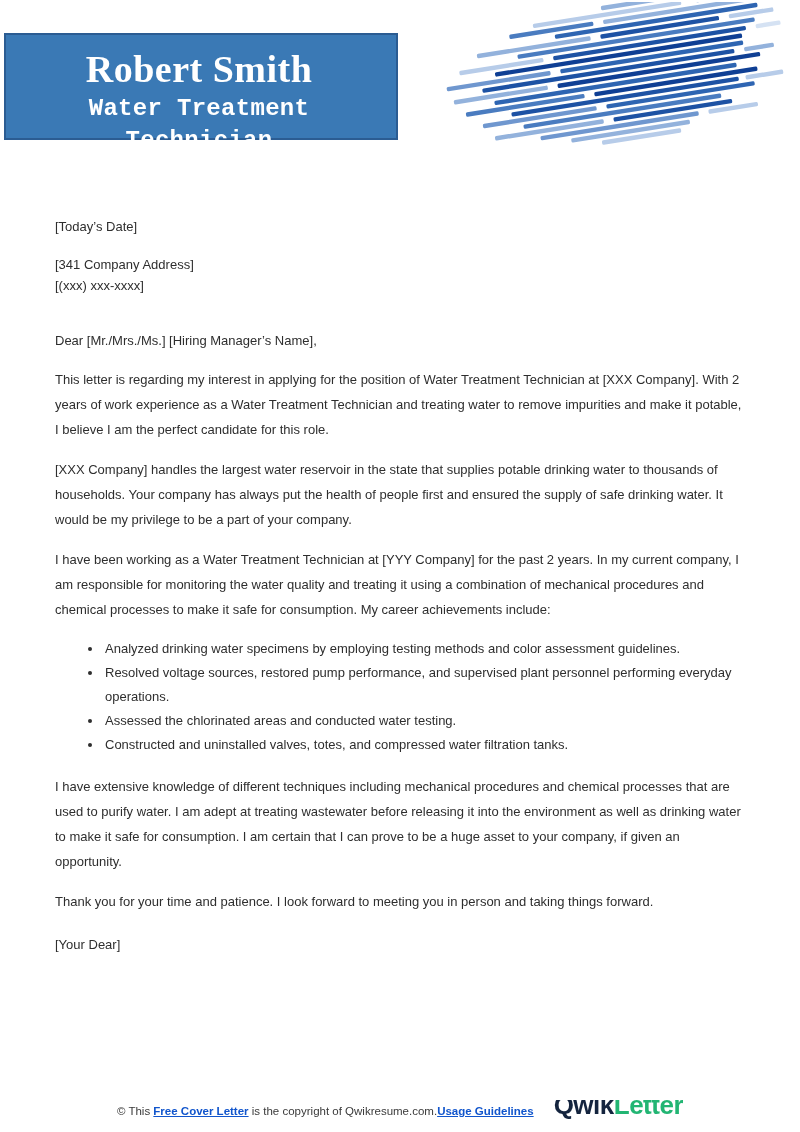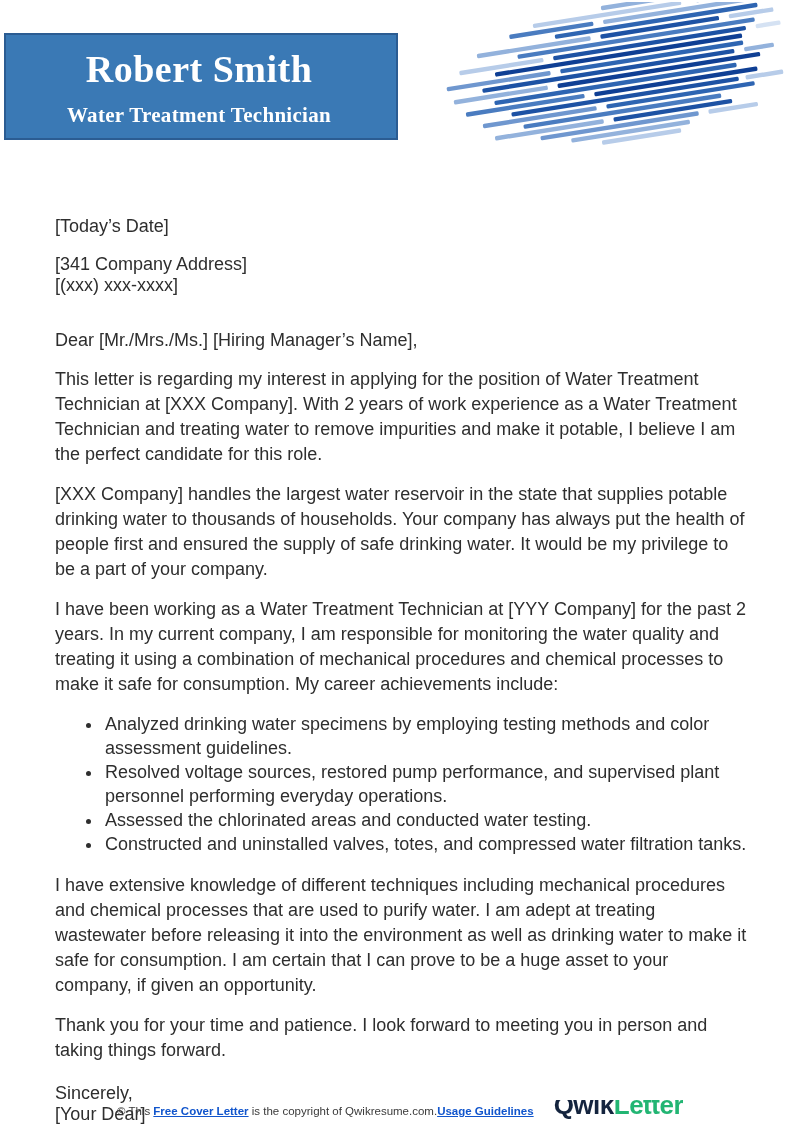--- a/index.html
+++ b/index.html
@@ -21,34 +21,34 @@
     border: 2px solid #2b5c92;
     text-align: center;
     padding: 12px 14px 0 10px;
   }
   .name {
     font-family: "Liberation Serif", "DejaVu Serif", serif;
     font-weight: bold; color: #ffffff;
     font-size: 38px; line-height: 44px; letter-spacing: 0.5px;
   }
   .title {
-    font-family: Liberation Serif, serif;
+    font-family: Liberation Mono, monospace;
     font-weight: bold; color: #ffffff;
-    font-size: 21px; line-height: 32px; margin-top: 8px;
+    font-size: 24px; line-height: 32px; margin-top: 2px;
     letter-spacing: 0.3px;
   }
   .streaks {
     position: absolute; right: 8px; top: 2px;
     width: 370px; height: 152px;
   }
 
   
   .letter {
     position: absolute; left: 55px; top: 216px; width: 692px;
-    font-size: 18px; color: #2e2e2e;
+    font-size: 13px; color: #2e2e2e;
   }
   .date-line { line-height: 21px; margin-bottom: 17px; }
   .address-block { line-height: 21px; margin-bottom: 34px; }
   .salutation { line-height: 21px; margin-bottom: 16px; }
   .para { line-height: 25px; margin-bottom: 15px; }
   ul.achievements {
     margin: 4px 0 17px 0;
     padding-left: 48px;
     line-height: 24px;
   }
@@ -140,21 +140,20 @@
       <li>Analyzed drinking water specimens by employing testing methods and color assessment guidelines.</li>
       <li>Resolved voltage sources, restored pump performance, and supervised plant personnel performing everyday operations.</li>
       <li>Assessed the chlorinated areas and conducted water testing.</li>
       <li>Constructed and uninstalled valves, totes, and compressed water filtration tanks.</li>
     </ul>
 
     <p class="para">I have extensive knowledge of different techniques including mechanical procedures and chemical processes that are used to purify water. I am adept at treating wastewater before releasing it into the environment as well as drinking water to make it safe for consumption. I am certain that I can prove to be a huge asset to your company, if given an opportunity.</p>
     <p class="para">Thank you for your time and patience. I look forward to meeting you in person and taking things forward.</p>
 
     <div class="signoff-block">
-      <div>Sincerely,</div>
       <div>[Your Dear]</div>
     </div>
   </div>
 
   <div class="footer">
     <div class="copyright"><span>© This </span><a id="link1" style="color: rgb(17, 85, 204);">Free Cover Letter</a><span> is the copyright of Qwikresume.com.</span><a id="link2" style="color: rgb(17, 85, 204);">Usage Guidelines</a></div>
     <div class="logo-clip">
       <div class="logo-text"><span id="logo-qwik" style="color: rgb(20, 36, 62);">Qwik</span><span id="logo-resume" style="color: rgb(34, 181, 115);">Letter</span></div>
     </div>
   </div>

